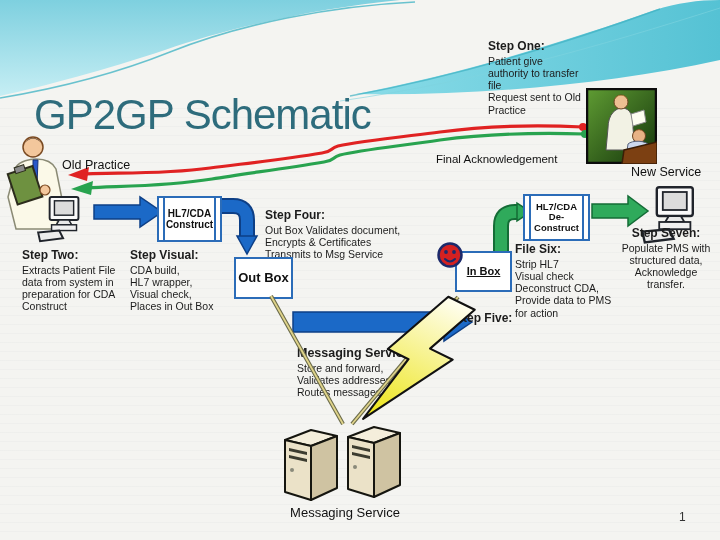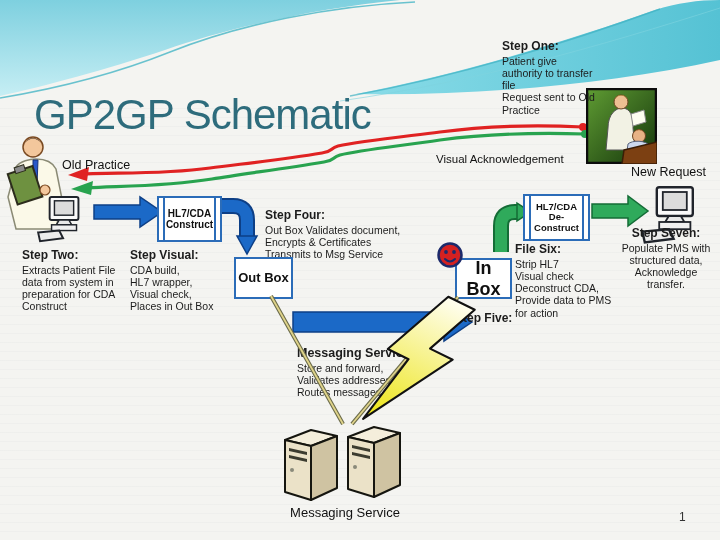--- a/index.html
+++ b/index.html
@@ -162,44 +162,44 @@
     <path d="M4,16 L30,6 L56,12 L30,22 Z" fill="#f4eedb" stroke="#15150f" stroke-width="2" stroke-linejoin="round"></path>
     <path d="M4,16 L30,22 V76 L4,68 Z" fill="#ebe2c8" stroke="#15150f" stroke-width="2" stroke-linejoin="round"></path>
     <path d="M30,22 L56,12 V64 L30,76 Z" fill="#cfc3a2" stroke="#15150f" stroke-width="2" stroke-linejoin="round"></path>
     <path d="M8,24 L26,28 V31 L8,27 Z" fill="#3c3c30"></path>
     <path d="M8,31 L26,35 V38 L8,34 Z" fill="#3c3c30"></path>
     <circle cx="11" cy="46" r="2" fill="#8a8a7a"></circle>
   </svg>
 </div>
 
 <div class="lbl" style="left:62px;top:158px;">Old Practice</div>
-<div class="lbl" style="left:631px;top:165px;">New Request</div>
-<div class="lbl" style="left:436px;top:153px;font-size:11.5px;">Visual Acknowledgement</div>
+<div class="lbl" style="left:631px;top:165px;">New Service</div>
+<div class="lbl" style="left:436px;top:153px;font-size:11.5px;">Final Acknowledgement</div>
 
 <div class="fbox" style="left:157px;top:196px;width:61px;height:42px;font-size:10px;">
   <i class="rail l"></i>
     <i class="rail r"></i>
   <span>HL7/CDA
 Construct</span>
 </div>
 <div class="fbox" style="left:234px;top:257px;width:55px;height:38px;font-size:13px;">
   <span>Out Box</span>
 </div>
-<div class="fbox" style="left:455px;top:258px;width:53px;height:37px;font-size:18px;">
+<div class="fbox" style="left:455px;top:251px;width:53px;height:37px;font-size:11px;text-decoration:underline;">
   <span>In Box</span>
 </div>
 <div class="fbox" style="left:523px;top:194px;width:63px;height:43px;font-size:9.5px;">
   <i class="rail l"></i>
     <i class="rail r"></i>
   <span>HL7/CDA
 De-
 Construct</span>
 </div>
 
-<div class="step" style="left:502px;top:40px;width:106px;">
+<div class="step" style="left:488px;top:40px;width:106px;">
   <span class="t">Step One:</span>
   <span class="body">Patient give
 authority to transfer
 file
 Request sent to Old
 Practice</span>
 </div>
 <div class="step" style="left:22px;top:249px;width:112px;">
   <span class="t">Step Two:</span>
   <span class="body">Extracts Patient File

